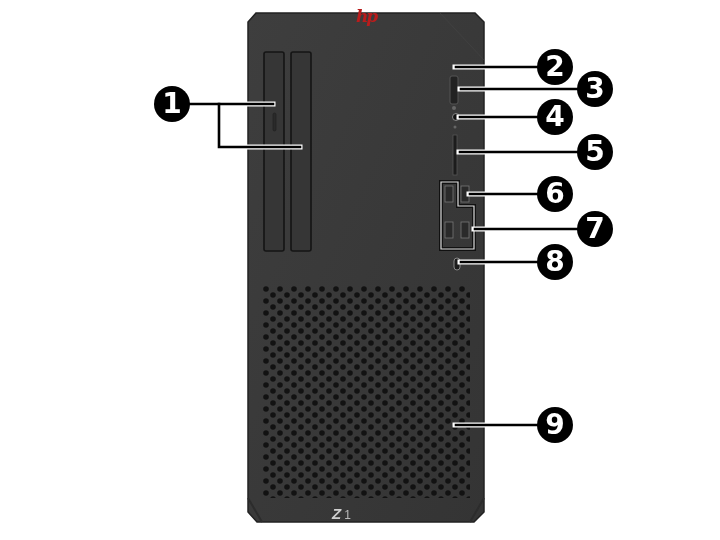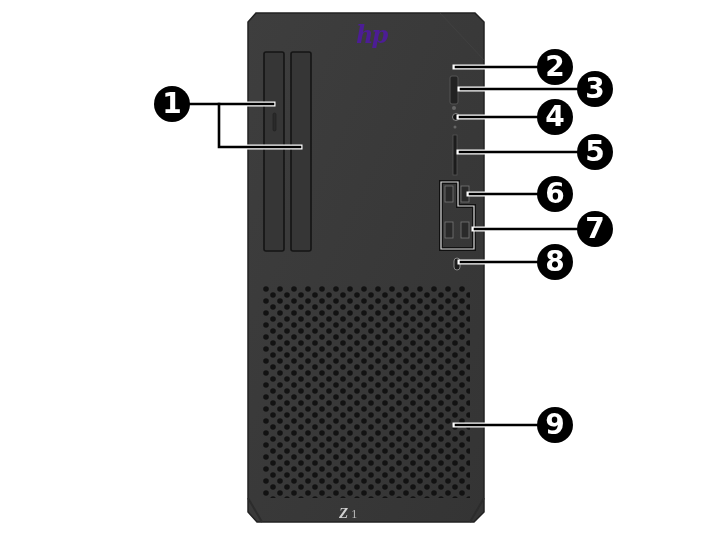--- a/index.html
+++ b/index.html
@@ -1,21 +1,21 @@
 <!DOCTYPE html>
 <html><head>
 <meta charset="utf-8">
 <style>
   html, body { margin:0; padding:0; background:#ffffff; }
   body { width:720px; height:540px; position:relative; overflow:hidden; font-family:"Liberation Sans", sans-serif; }
   .canvas { position:absolute; left:0; top:0; width:720px; height:540px; }
   .callout { position:absolute; width:36px; height:36px; border-radius:50%; background:#000; color:#fff;
              font-family:"DejaVu Sans", sans-serif; font-weight:bold; font-size:28px; line-height:36px; text-align:center; }
-  .brand-logo { position:absolute; left:356px; top:20px; color:#4c1d95; font-family:"DejaVu Serif", serif; font-style:italic; font-size:24px; font-weight:bold; letter-spacing:-2px; }
-  .model-logo { position:absolute; left:339px; top:505px; color:#d0d0d0; font-family:Liberation Serif, serif; font-weight:bold; font-style:italic; font-size:15px; }
+  .brand-logo { position:absolute; left:356px; top:6px; color:#b91c1c; font-family:"DejaVu Serif", serif; font-style:italic; font-size:17px; font-weight:bold; letter-spacing:-2px; }
+  .model-logo { position:absolute; left:332px; top:505px; color:#d0d0d0; font-family:Liberation Sans, sans-serif; font-weight:bold; font-style:italic; font-size:15px; }
   .model-logo .num { font-style:normal; font-weight:normal; font-size:12px; margin-left:3px; color:#bbb; }
 </style>
 </head>
 <body>
 
 <div class="canvas">
   <svg width="720" height="540" viewBox="0 0 720 540" xmlns="http://www.w3.org/2000/svg">
     <defs>
       <pattern id="vent" x="262" y="286" width="14" height="12" patternUnits="userSpaceOnUse">
         <circle cx="4" cy="3" r="2.8" fill="#121212"></circle>

